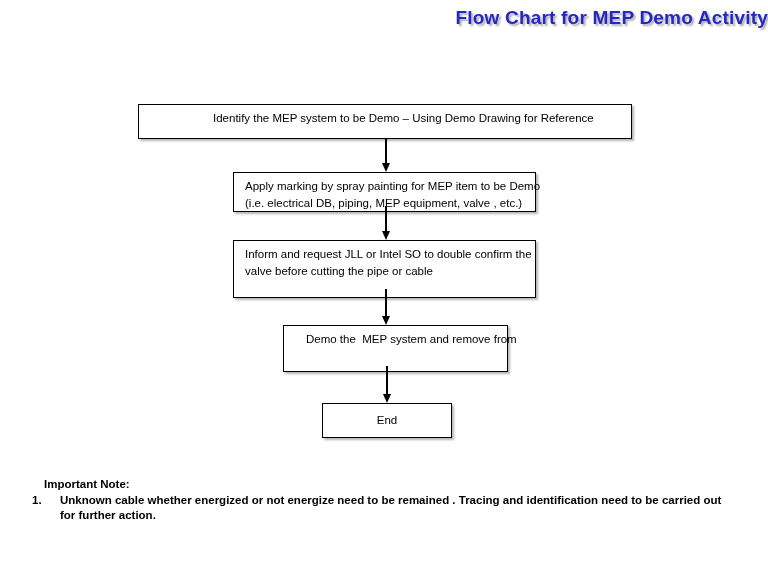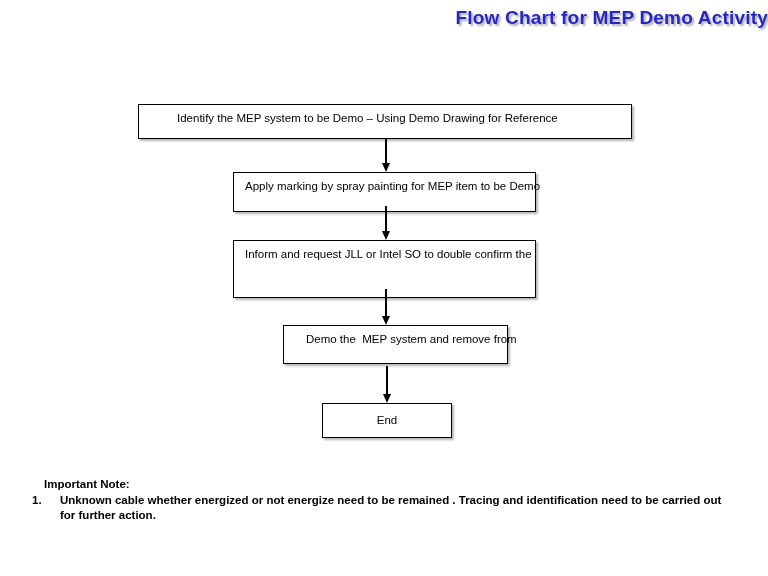--- a/index.html
+++ b/index.html
@@ -49,24 +49,24 @@
     color: #000000;
     line-height: 16.5px;
     padding: 5px 0 5px 0;
   }
   .box .line {
     display: block;
     white-space: pre;
   }
 
   
-  #box-identify  { left: 138px; top: 104px; width: 494px; height: 35px; }
+  #box-identify  { left: 138px; top: 104px; width: 494px; height: 35px; padding-left: 36px; }
   #box-marking   { left: 233px; top: 172px; width: 303px; height: 40px; }
   #box-inform    { left: 233px; top: 240px; width: 303px; height: 58px; }
-  #box-demo      { left: 283px; top: 325px; width: 225px; height: 39px; }
+  #box-demo      { left: 283px; top: 325px; width: 225px; height: 47px; }
   #box-end       { left: 322px; top: 403px; width: 130px; height: 35px;
                    display: flex; align-items: center; justify-content: center;
                    padding: 0; }
 
   
   #box-identify .line { padding-left: 38px; }
   #box-marking  .line { padding-left: 11px; }
   #box-inform   .line { padding-left: 11px; }
   #box-demo     .line { padding-left: 22px; }
   #box-end      .line { padding-left: 0; }
@@ -126,26 +126,28 @@
   <div class="title">Flow Chart for MEP Demo Activity</div>
 
   <div class="box" id="box-identify">
     <span class="line">Identify the MEP system to be Demo – Using Demo Drawing for Reference</span>
   </div>
 
   <div class="arrow" id="arrow-1"></div>
 
   <div class="box" id="box-marking">
     <span class="line">Apply marking by spray painting for MEP item to be Demo</span>
+    <span class="line">(i.e. electrical DB, piping, MEP equipment, valve , etc.)</span>
   </div>
 
   <div class="arrow" id="arrow-2"></div>
 
   <div class="box" id="box-inform">
     <span class="line">Inform and request JLL or Intel SO to double confirm the</span>
+    <span class="line">valve before cutting the pipe or cable</span>
   </div>
 
   <div class="arrow" id="arrow-3"></div>
 
   <div class="box" id="box-demo">
     <span class="line">Demo the  MEP system and remove from</span>
   </div>
 
   <div class="arrow" id="arrow-4"></div>
 

